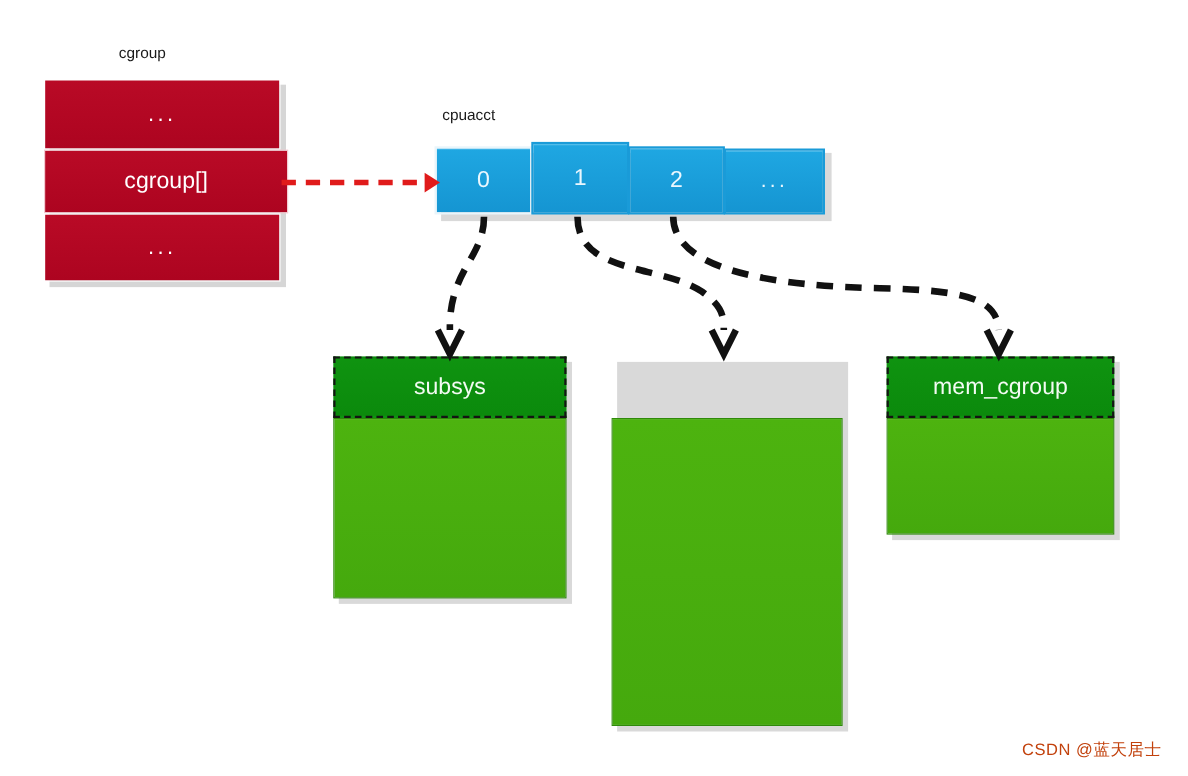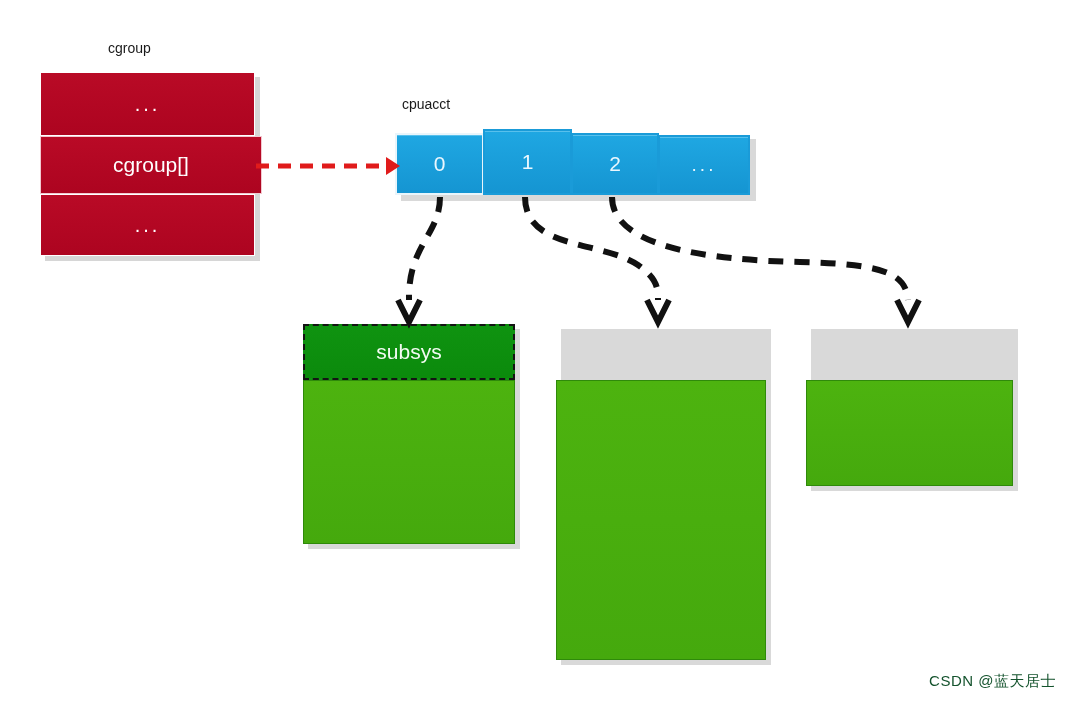--- a/index.html
+++ b/index.html
@@ -153,21 +153,21 @@
     width: 1080px;
     height: 705px;
     pointer-events: none;
   }
 
   
   #watermark {
     position: absolute;
     right: 24px;
     bottom: 14px;
-    color: #14532d;
+    color: #c2410c;
     font-size: 15px;
     letter-spacing: 0.5px;
     font-family: "Liberation Sans", sans-serif;
     white-space: nowrap;
   }
 </style>
 </head>
 <body>
 
 <div id="canvas">
@@ -214,20 +214,23 @@
   </div>
 
   <div class="green-box" id="box-taskgroup">
     <div class="gb-shadow"></div>
     <div class="gb-body"></div>
   </div>
 
   <div class="green-box" id="box-memcgroup">
     <div class="gb-shadow"></div>
     <div class="gb-body"></div>
+    <div class="gb-head">
+      <span>mem_cgroup</span>
+    </div>
   </div>
 
   <svg id="arrow-layer" viewBox="0 0 1080 705">
 
     <g>
       <line x1="256" y1="166" x2="386" y2="166" stroke="#e01b1b" stroke-width="5" stroke-dasharray="13 9" stroke-linecap="butt"></line>
       <path d="M 386 157 L 400 166 L 386 175 Z" fill="#e01b1b"></path>
     </g>
 
     <g>

